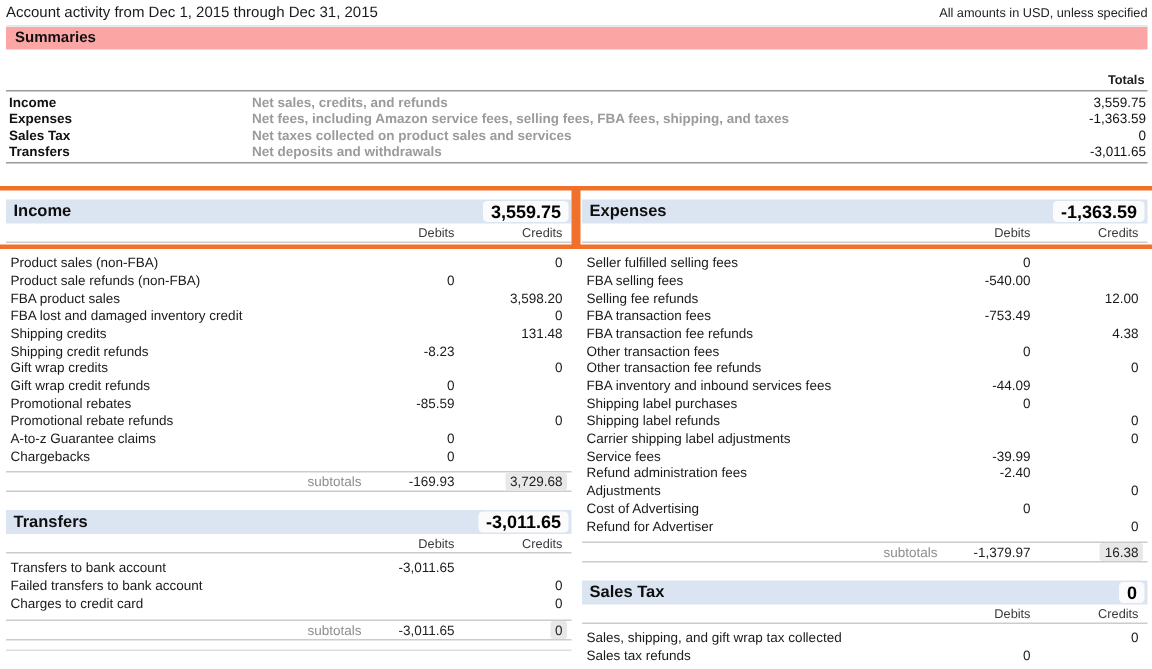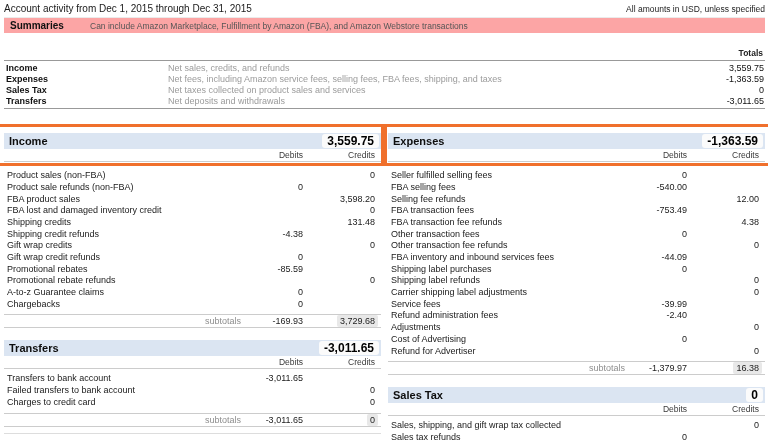--- a/index.html
+++ b/index.html
@@ -16,21 +16,21 @@
   
   .sumbar { margin-top: 2px; height: 16px; display: flex; align-items: center; background: #dbe5f2; border-top: 1px solid #ebebeb; }
   .sumbar-title { width: 86px; padding-left: 6px; font-size: 10px; font-weight: bold; color: #111; }
   .sumbar-desc { font-size: 8.5px; color: #555; }
   
   .totals-row { text-align: right; font-size: 8.5px; font-weight: bold; color: #222; padding: 3px 2px 2px; border-bottom: 1px solid #999; margin-top: 12px; }
   
   .summary-rows { padding: 2px 0 2px; border-bottom: 1px solid #999; }
   .srow { display: flex; align-items: center; height: 10.8px; font-size: 9px; }
   .slbl { width: 164px; padding-left: 2px; font-weight: bold; color: #111; white-space: nowrap; }
-  .sdesc { flex: 1; color: #9b9b9b; white-space: nowrap; overflow: hidden; }
+  .sdesc { flex: 1; color: #9b9b9b; white-space: nowrap; overflow: hidden; font-weight: bold; }
   .stot { width: 130px; text-align: right; color: #111; padding-right: 1px; }
   
   .cols { display: flex; gap: 7px; margin-top: 24px; }
   .col { flex: 1; min-width: 0; }
   .section + .section { margin-top: 12px; }
   
   .hl-box.hl { border: 3px solid #f0702c; border-radius: 3px; margin: -9px -6px 0 -7px; padding: 6px 3px 1px 4px; }
   
   .sec-header { height: 16px; background: #dbe5f2; display: flex; justify-content: space-between; align-items: center; padding: 0 2px 0 5px; }
   .sec-title { font-size: 11px; font-weight: bold; color: #0e0e0e; }
@@ -55,21 +55,20 @@
 
 <div class="page">
 
   <div class="topline">
     <span class="title">Account activity from Dec 1, 2015 through Dec 31, 2015</span>
     <span class="note">All amounts in USD, unless specified</span>
   </div>
 
   <div class="sumbar" style="background: #fca5a5;">
     <span class="sumbar-title">Summaries</span>
-    <span class="sumbar-desc">Can include Amazon Marketplace, Fulfillment by Amazon (FBA), and Amazon Webstore transactions</span>
   </div>
 
   <div class="totals-row">Totals</div>
 
   <div class="summary-rows">
       <div class="srow">
         <span class="slbl">Income</span>
         <span class="sdesc">Net sales, credits, and refunds</span>
         <span class="stot">3,559.75</span>
       </div>
@@ -127,21 +126,21 @@
               <span class="deb num"></span>
               <span class="cre num">0</span>
             </div>
             <div class="row">
               <span class="lbl">Shipping credits</span>
               <span class="deb num"></span>
               <span class="cre num">131.48</span>
             </div>
             <div class="row">
               <span class="lbl">Shipping credit refunds</span>
-              <span class="deb num">-4.38</span>
+              <span class="deb num">-8.23</span>
               <span class="cre num"></span>
             </div>
             <div class="row">
               <span class="lbl">Gift wrap credits</span>
               <span class="deb num"></span>
               <span class="cre num">0</span>
             </div>
             <div class="row">
               <span class="lbl">Gift wrap credit refunds</span>
               <span class="deb num">0</span>

